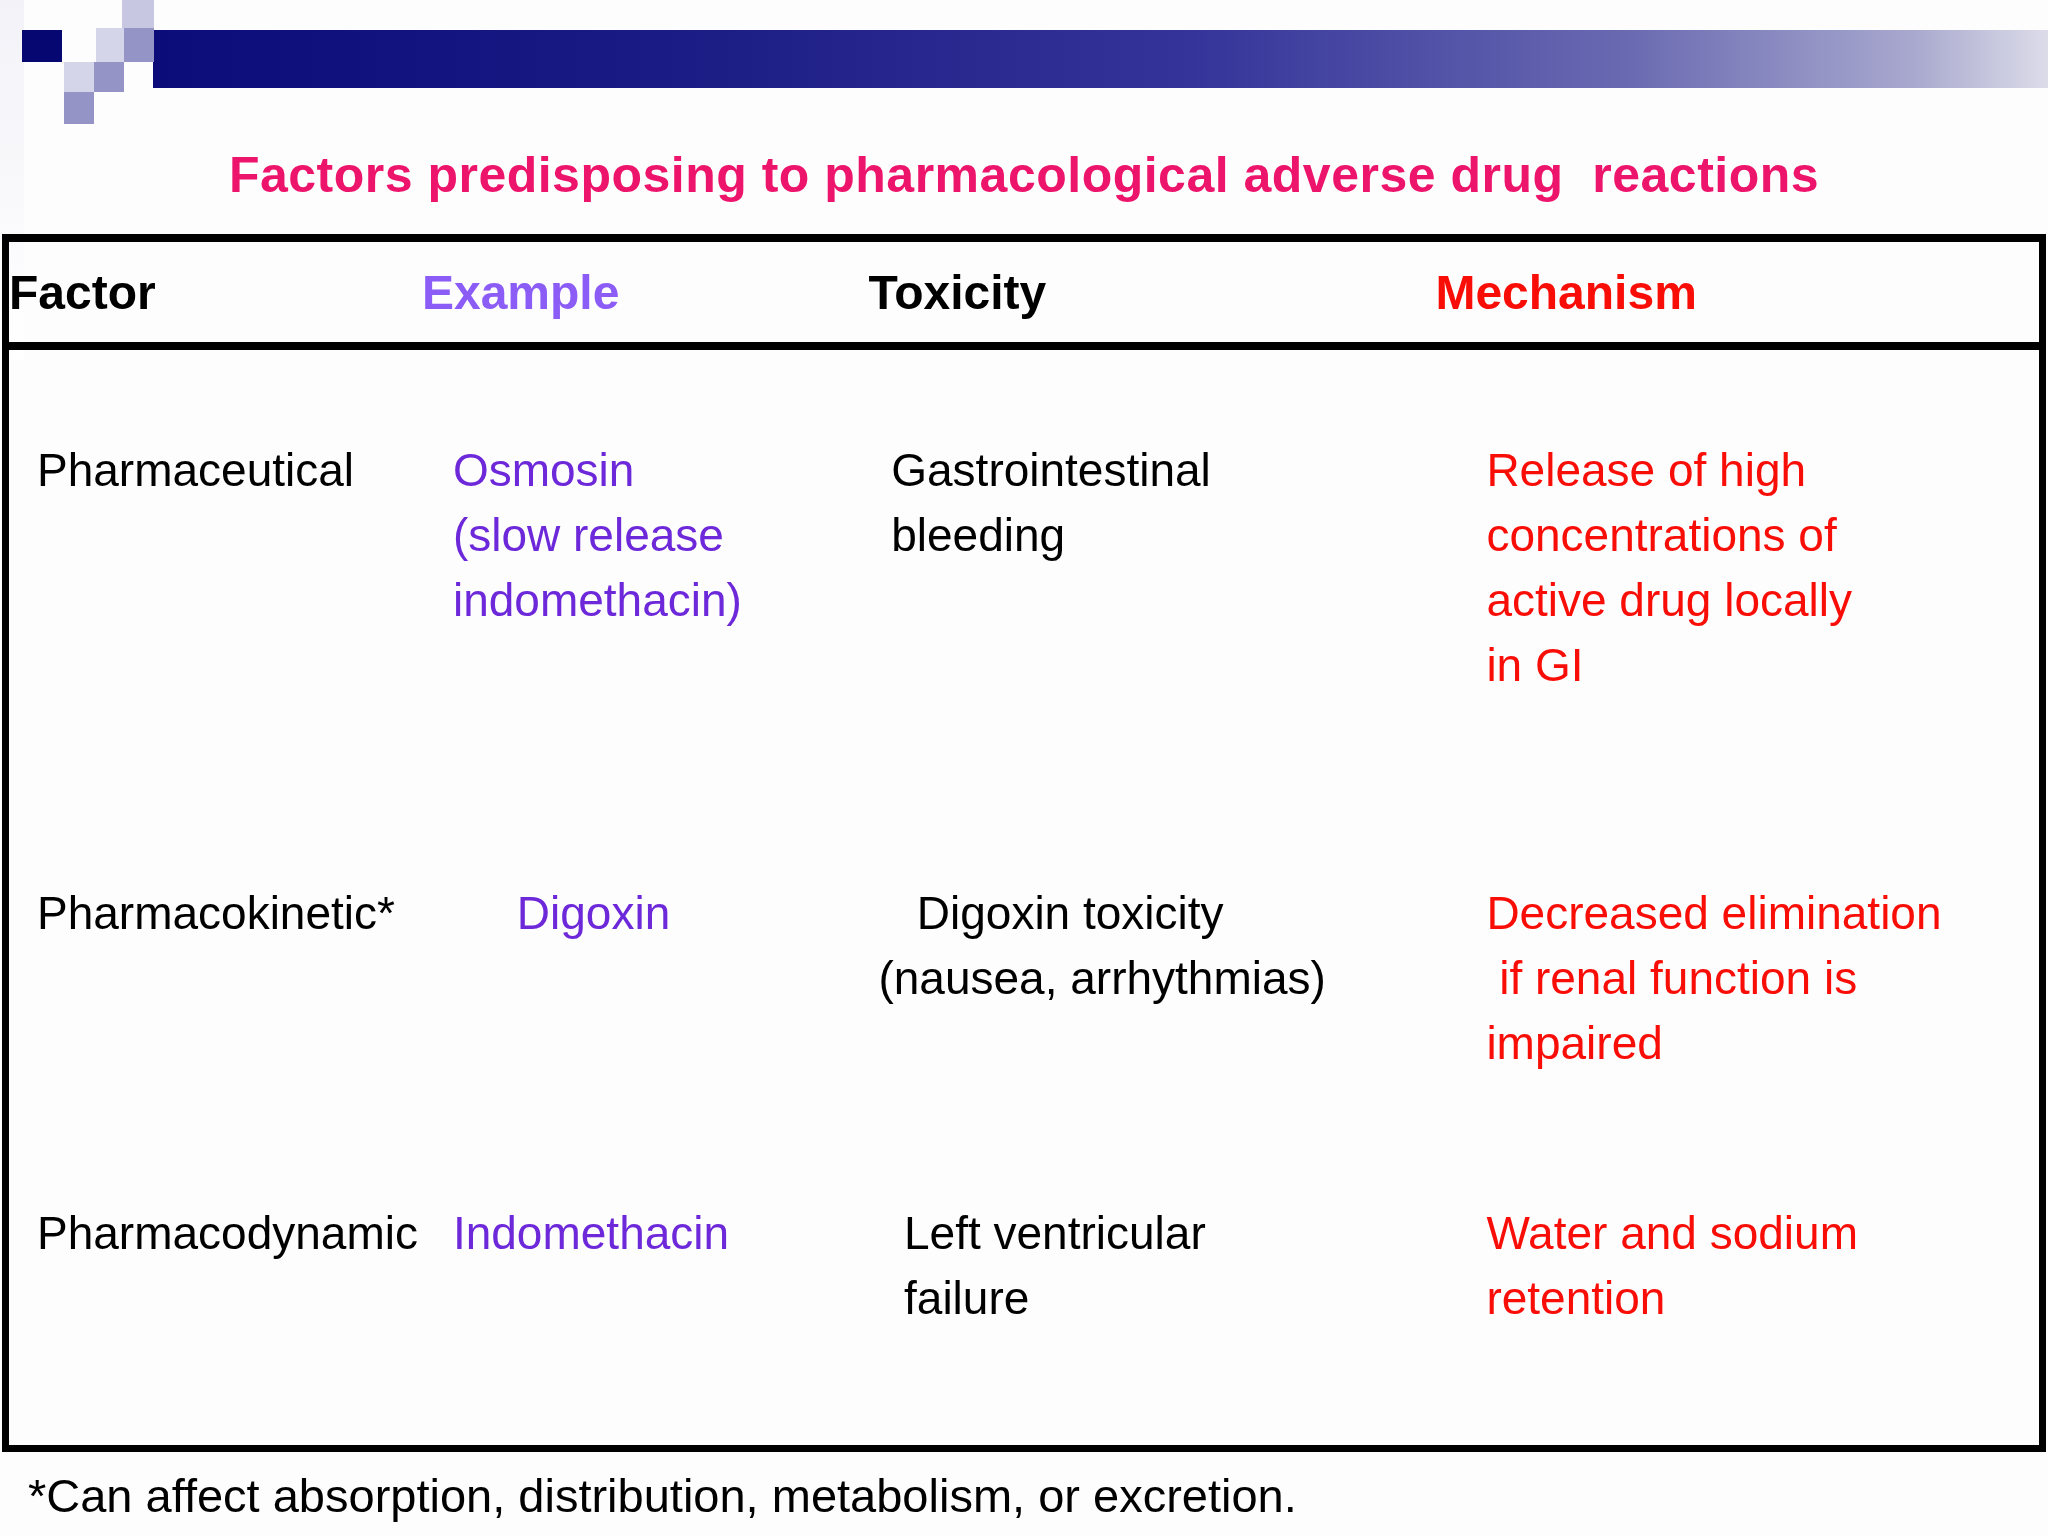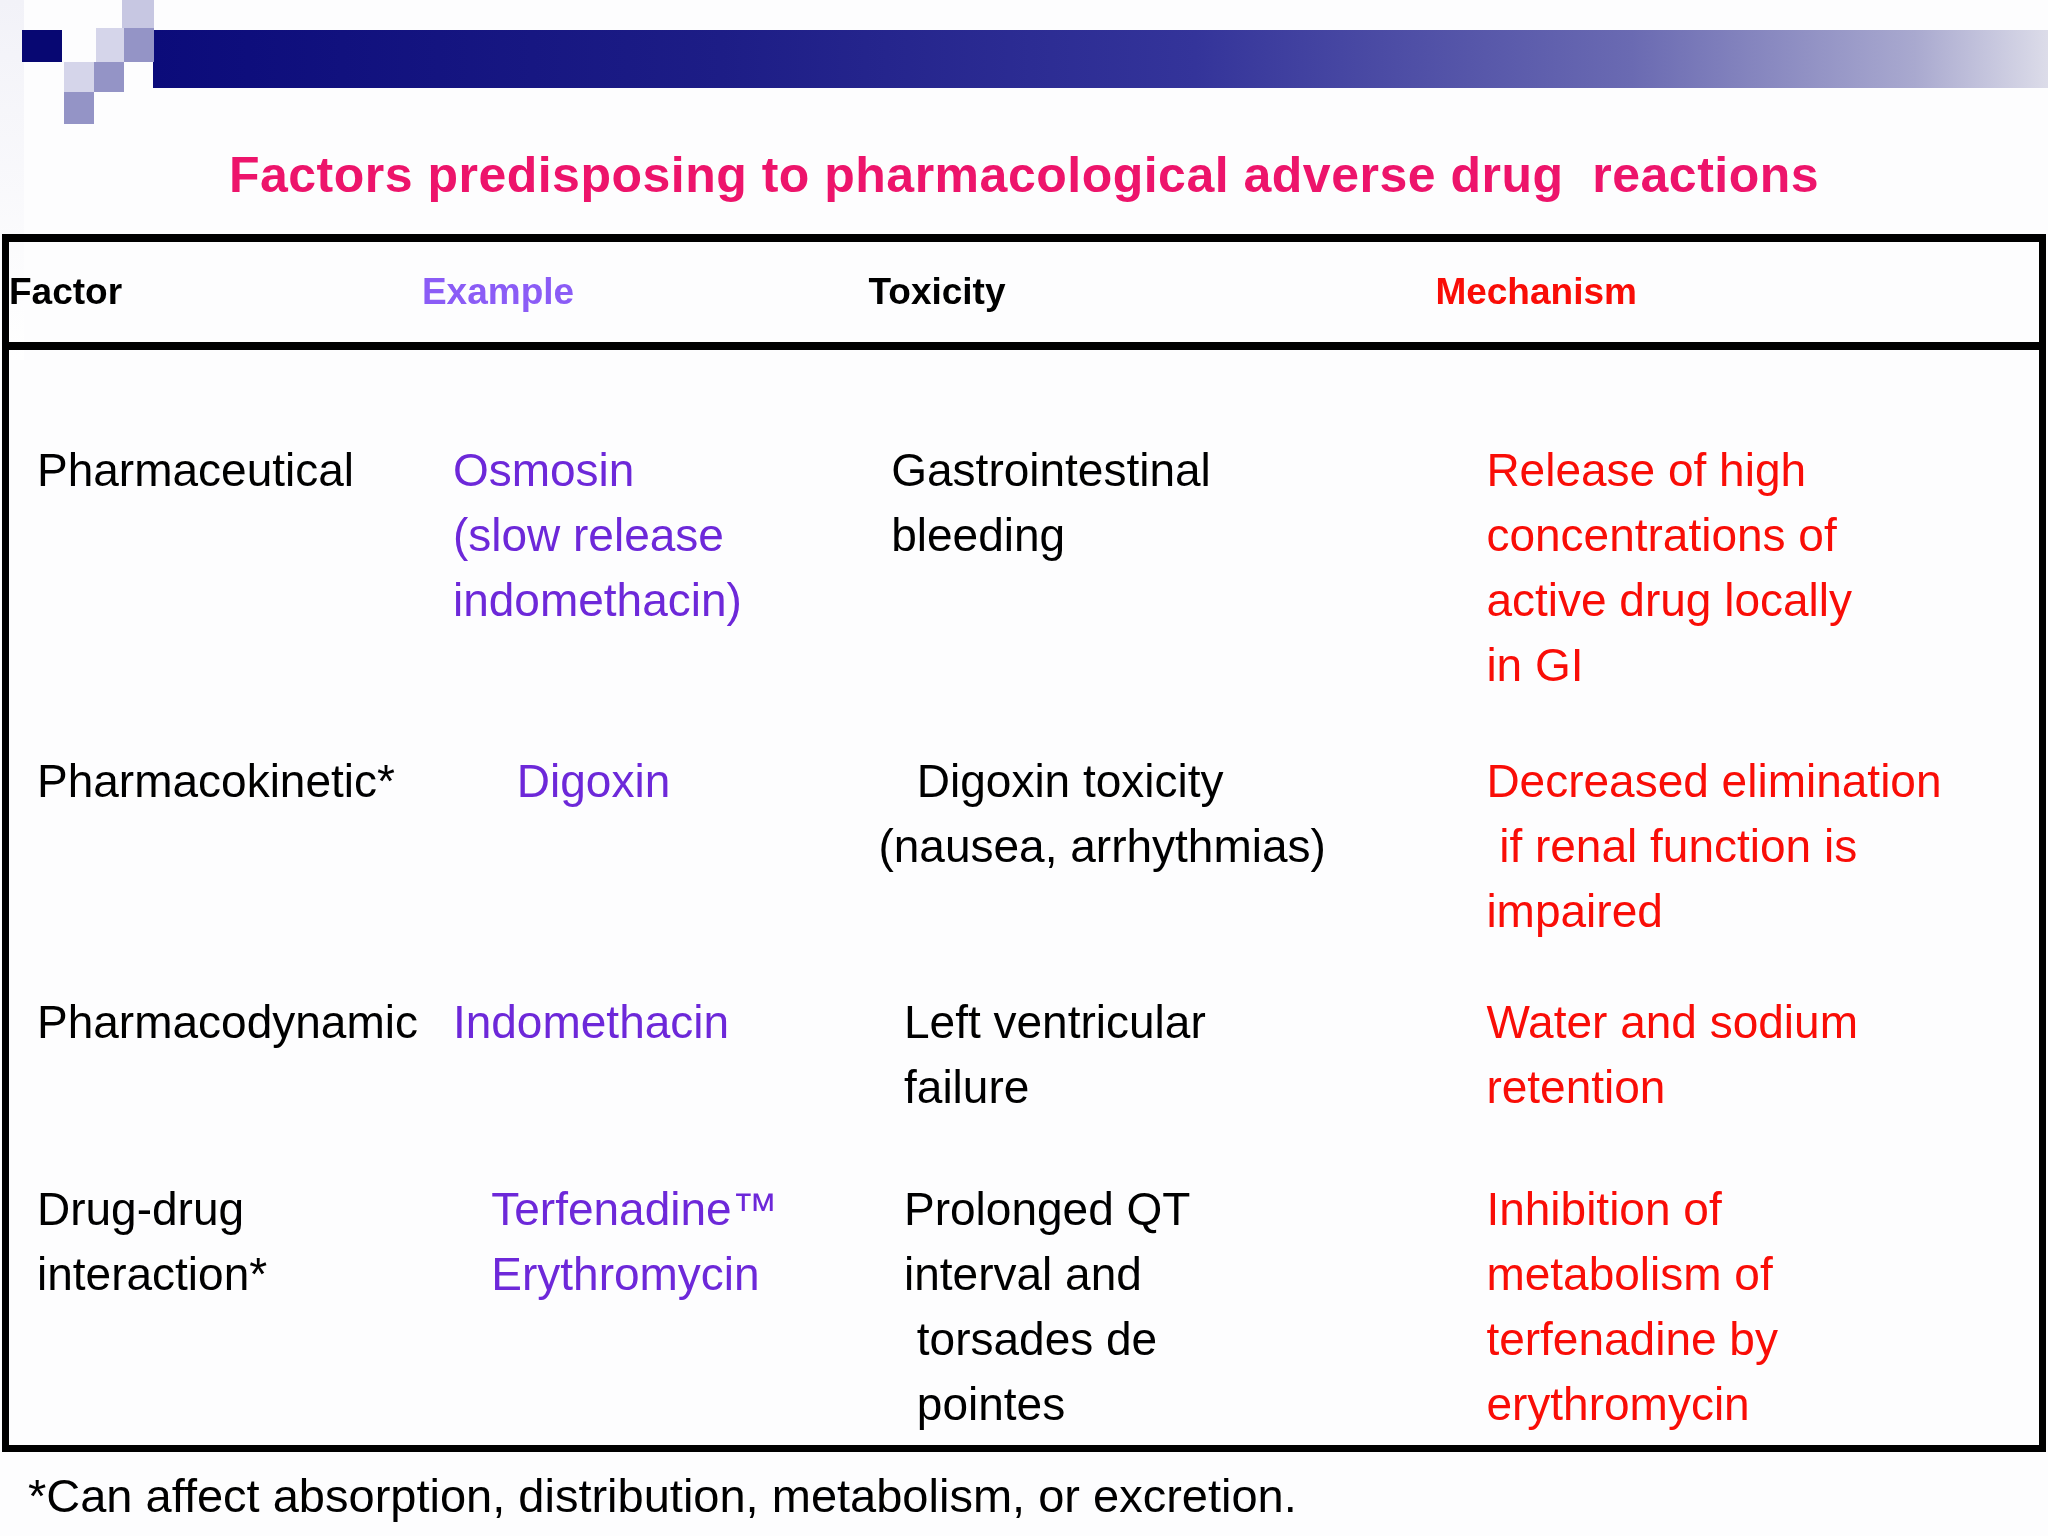--- a/index.html
+++ b/index.html
@@ -38,21 +38,21 @@
   
   table.adr-table {
     position:absolute; left:2px; top:234px;
     width:2044px; height:1218px;
     border-collapse:collapse; table-layout:fixed;
     border:7px solid #000;
     border-top-width:8px;
   }
   .adr-table th {
     border-bottom:8px solid #000;
-    font-size:37px; font-weight:bold; text-align:left;
+    font-size:48px; font-weight:bold; text-align:left;
     height:100px; vertical-align:middle; padding:0;
   }
   .adr-table td {
     vertical-align:top; padding:0;
     font-size:46px; line-height:65px;
     white-space:pre-wrap;
   }
   .th-factor    { padding-left:28px; }
   .th-example   { padding-left:31px; color:#8b5cf6; }
   .th-toxicity  { padding-left:58px; }
@@ -129,32 +129,18 @@
 impaired</td>
       </tr>
       <tr class="row-3">
         <td class="c-factor">Pharmacodynamic</td>
         <td class="c-example">Indomethacin</td>
         <td class="c-toxicity">  Left ventricular
   failure</td>
         <td class="c-mechanism">Water and sodium
 retention</td>
       </tr>
-      <tr class="row-4">
-        <td class="c-factor">Drug-drug
-interaction*</td>
-        <td class="c-example">   Terfenadine™
-   Erythromycin</td>
-        <td class="c-toxicity">  Prolonged QT
-  interval and
-   torsades de
-   pointes</td>
-        <td class="c-mechanism">Inhibition of
-metabolism of
-terfenadine by
-erythromycin</td>
-      </tr>
     </tbody>
   </table>
 
   <div class="footnote">*Can affect absorption, distribution, metabolism, or excretion.</div>
 
 </div>
 
 </body></html>

